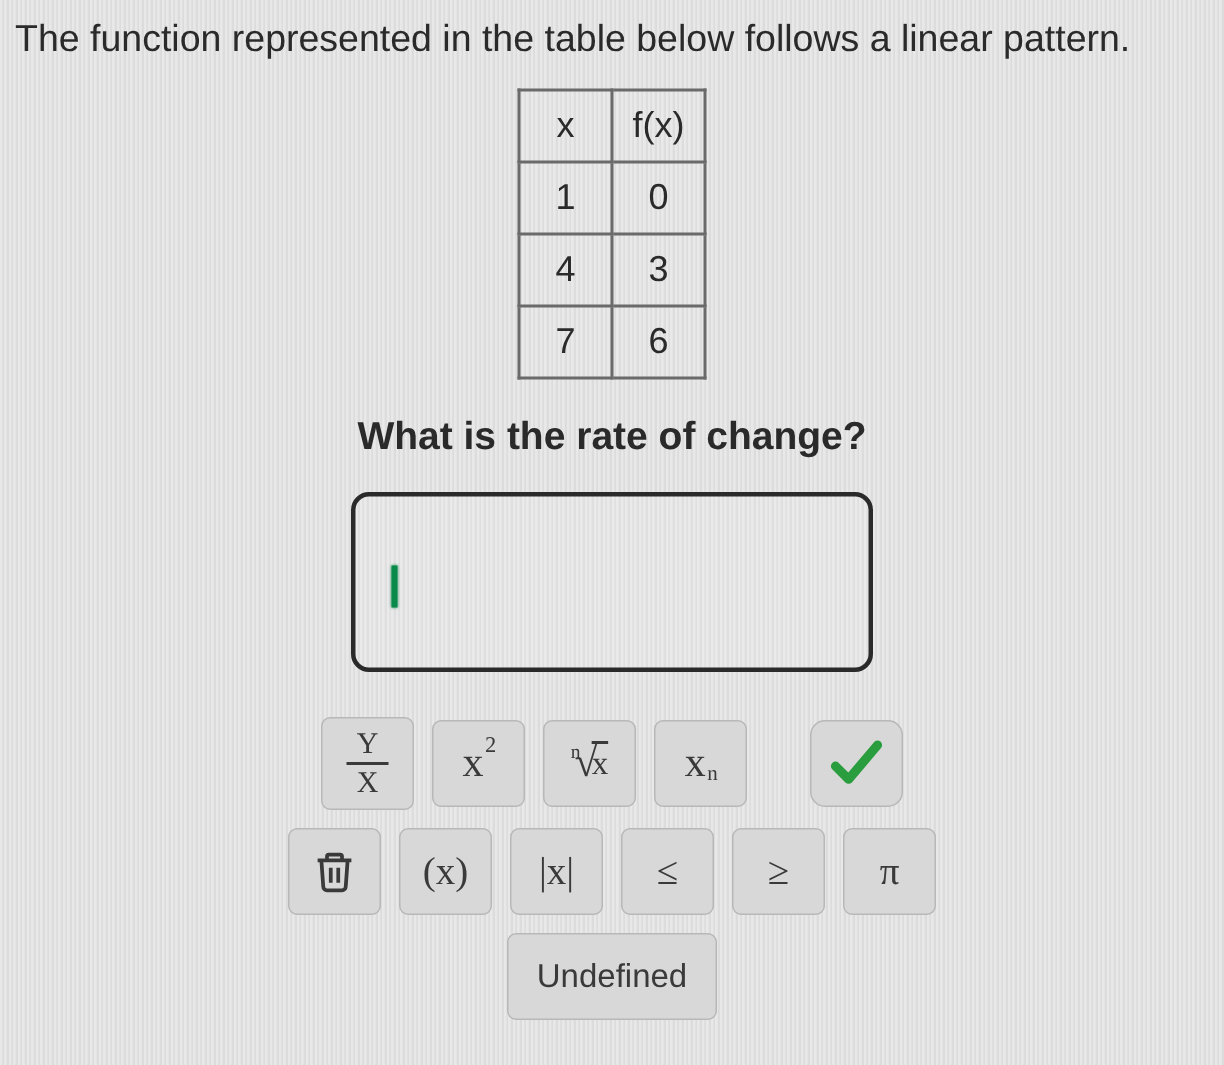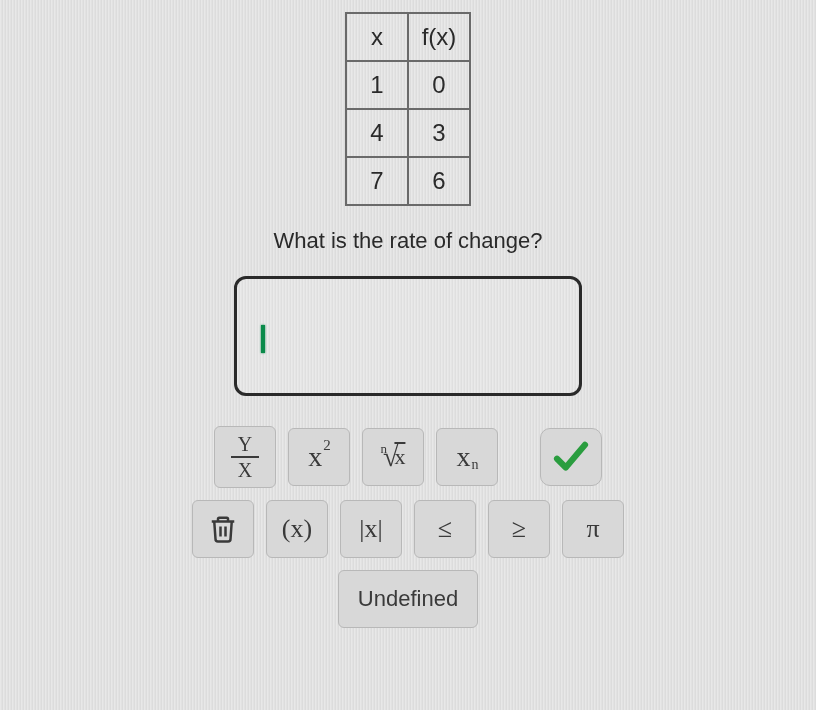--- a/index.html
+++ b/index.html
@@ -45,22 +45,22 @@
       vertical-align: middle;
       font-size: 24px;
       font-weight: 400;
       color: #2a2a2a;
     }
     .data-table th {
       font-weight: 400;
       font-size: 24px;
     }
     .question-text {
-      font-size: 22px;
-      font-weight: 400;
+      font-size: 26px;
+      font-weight: 700;
       margin-bottom: 22px;
       color: #2a2a2a;
     }
     .answer-box {
       width: 348px;
       height: 120px;
       border: 3px solid #2a2a2a;
       border-radius: 12px;
       margin: 0 auto 30px auto;
       background: rgba(255,255,255,0.1);
@@ -176,20 +176,21 @@
     .key-wide {
       min-width: 140px;
       font-family: Arial, sans-serif;
       font-size: 22px;
     }
   </style>
 </head>
 <body>
 
 <div class="container">
+  <div class="prompt-text">The function represented in the table below follows a linear pattern.</div>
 
   <table class="data-table">
     <tbody>
         <tr>
       <th>x</th>
       <th>f(x)</th>
     </tr>
     <tr>
       <td>1</td>
       <td>0</td>

